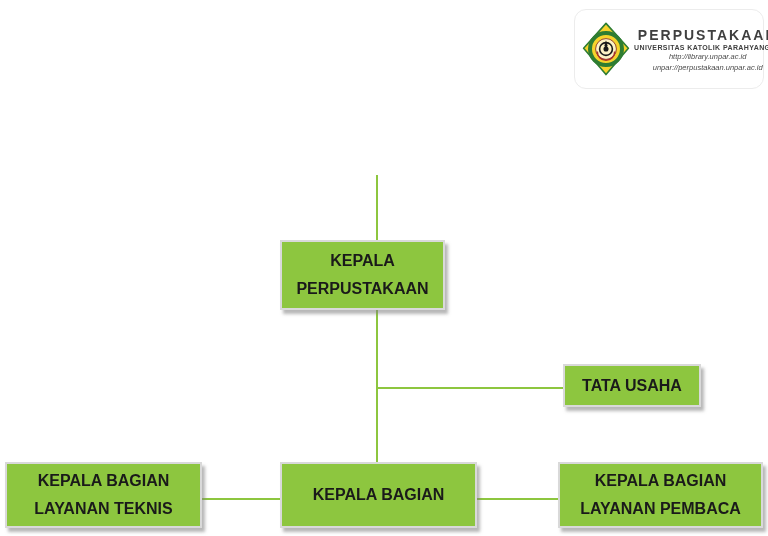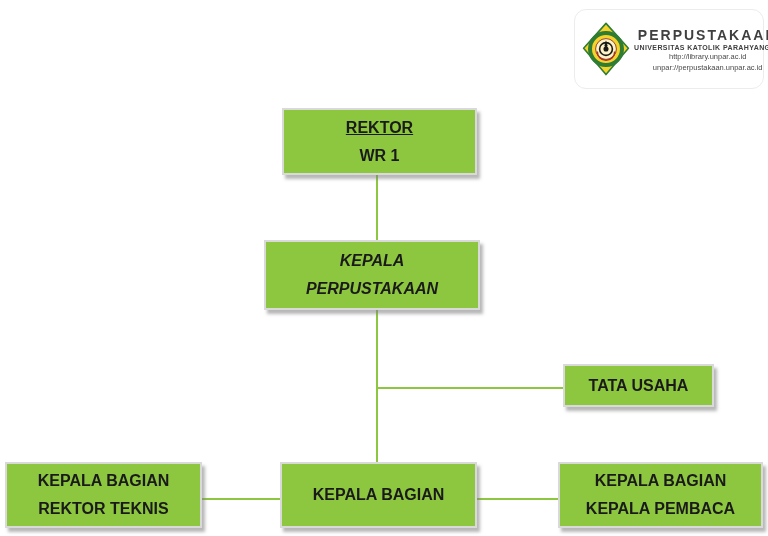--- a/index.html
+++ b/index.html
@@ -22,21 +22,21 @@
   
   .logo-card{
     position:absolute;left:574px;top:9px;width:190px;height:80px;
     display:flex;align-items:center;background:#fff;
     border:1px solid #ececec;border-radius:12px;
   }
   .shield{flex:0 0 auto;margin-left:7px;}
   .logo-textblock{flex:1;display:flex;flex-direction:column;align-items:center;padding:0 4px 0 4px;}
   .logo-title{font-size:14px;font-weight:bold;color:var(--logo-text);letter-spacing:2px;white-space:nowrap;}
   .logo-sub{font-size:7px;font-weight:bold;color:var(--logo-text);letter-spacing:.4px;margin-top:1px;white-space:nowrap;}
-  .logo-url{font-size:7.5px;color:#4a4a4a;margin-top:1.5px;white-space:nowrap;}
+  .logo-url{font-size:7.5px;font-style:italic;color:#4a4a4a;margin-top:1.5px;white-space:nowrap;}
   
   .node{
     position:absolute;background:var(--node-fill);
     border:2px solid var(--node-border);
     box-shadow:3px 4px 3px rgba(125,125,125,.55);
     display:flex;flex-direction:column;justify-content:center;align-items:center;
     text-align:center;font-weight:bold;color:#1a1a1a;font-size:16px;line-height:28px;
   }
   .node .u{text-decoration:underline;}
   
@@ -65,41 +65,37 @@
       <div class="logo-url">unpar://perpustakaan.unpar.ac.id</div>
     </div>
   </div>
 
   <div class="conn" style="left:376px;top:175px;width:2px;height:65px;"></div>
   <div class="conn" style="left:376px;top:310px;width:2px;height:152px;"></div>
   <div class="conn" style="left:377px;top:387px;width:186px;height:2px;"></div>
   <div class="conn" style="left:202px;top:498px;width:78px;height:2px;"></div>
   <div class="conn" style="left:477px;top:498px;width:81px;height:2px;"></div>
 
-  <div class="node" style="left:282px;top:108px;width:195px;height:67px;">
-    <div class="u">REKTOR</div>
-    <div>WR 1</div>
-  </div>
 
-  <div class="node" style="left:264px;top:240px;width:216px;height:70px;font-style:italic;">
+  <div class="node" style="left:280px;top:240px;width:165px;height:70px;">
     <div>KEPALA</div>
     <div>PERPUSTAKAAN</div>
   </div>
 
-  <div class="node" style="left:563px;top:364px;width:151px;height:43px;">
+  <div class="node" style="left:563px;top:364px;width:138px;height:43px;">
     <div>TATA USAHA</div>
   </div>
 
   <div class="node" style="left:5px;top:462px;width:197px;height:66px;">
     <div>KEPALA BAGIAN</div>
-    <div>REKTOR TEKNIS</div>
+    <div>LAYANAN TEKNIS</div>
   </div>
 
   <div class="node" style="left:280px;top:462px;width:197px;height:66px;">
     <div>KEPALA BAGIAN</div>
   </div>
 
   <div class="node" style="left:558px;top:462px;width:205px;height:66px;">
     <div>KEPALA BAGIAN</div>
-    <div>KEPALA PEMBACA</div>
+    <div>LAYANAN PEMBACA</div>
   </div>
 
 </div>
 
 </body></html>

